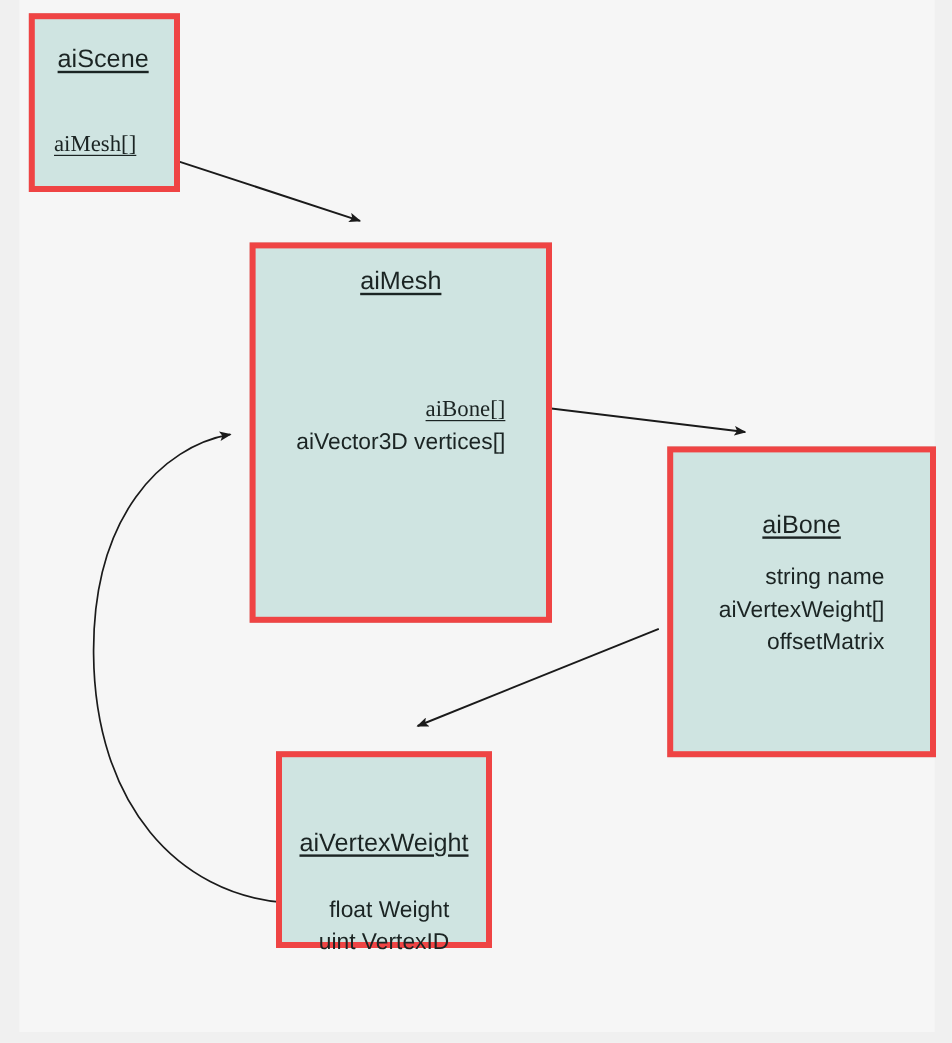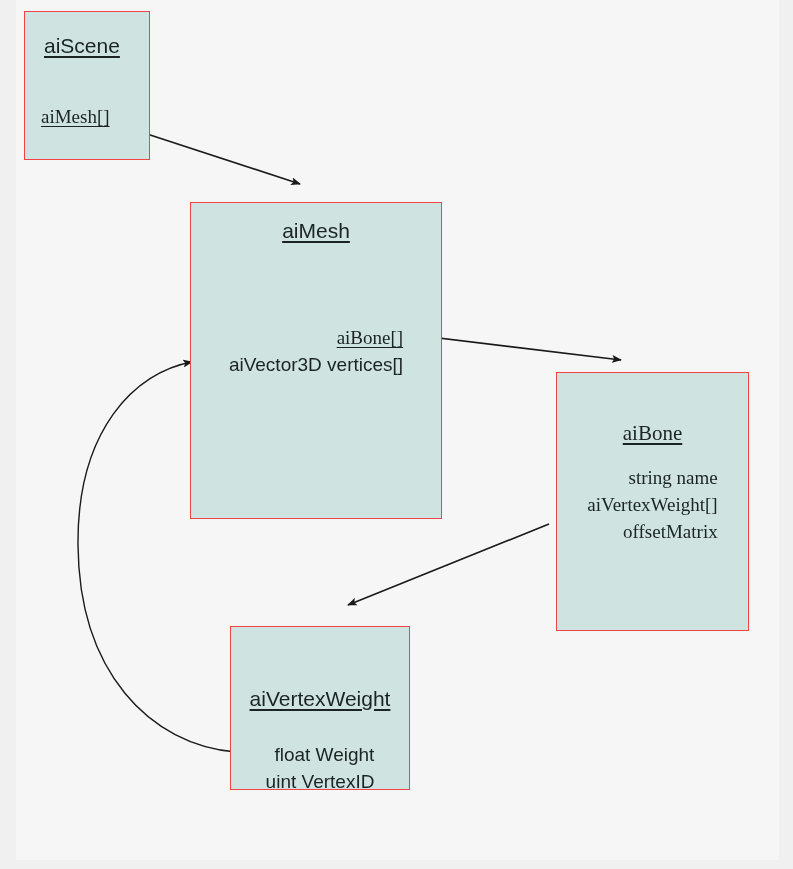--- a/index.html
+++ b/index.html
@@ -24,21 +24,21 @@
     left: 16px;
     top: 0px;
     width: 763px;
     height: 860px;
     background: #f6f6f6;
   }
   .node {
     position: absolute;
     box-sizing: border-box;
     background: #cfe4e1;
-    border: 1px solid #ef4444;
+    border: 5px solid #ef4444;
     display: flex;
     flex-direction: column;
     align-items: center;
   }
   .node-title {
     font-size: 21px;
     color: #1b2423;
     text-decoration: underline;
     text-underline-offset: 3px;
     white-space: nowrap;
@@ -59,27 +59,27 @@
 
   
   #node-aiscene {
     left: 24px; top: 11px; width: 126px; height: 149px;
     align-items: flex-start;
   }
   #node-aiscene .node-title { margin: 22px 0 0 19px; }
   #node-aiscene .node-attrs { margin: 47px 0 0 16px; text-align: left; }
 
   #node-aimesh {
-    left: 190px; top: 202px; width: 252px; height: 317px;
+    left: 208px; top: 202px; width: 252px; height: 317px;
   }
   #node-aimesh .node-title { margin-top: 16px; }
   #node-aimesh .node-attrs { margin-top: 83px; }
 
   #node-aibone {
-    left: 556px; top: 372px; width: 193px; height: 259px; font-family: Liberation Serif, serif;
+    left: 556px; top: 372px; width: 224px; height: 259px;
   }
   #node-aibone .node-title { margin-top: 49px; }
   #node-aibone .node-attrs { margin-top: 20px; }
 
   #node-aivertexweight {
     left: 230px; top: 626px; width: 180px; height: 164px;
   }
   #node-aivertexweight .node-title { margin-top: 60px; }
   #node-aivertexweight .node-attrs { margin-top: 32px; }
 

